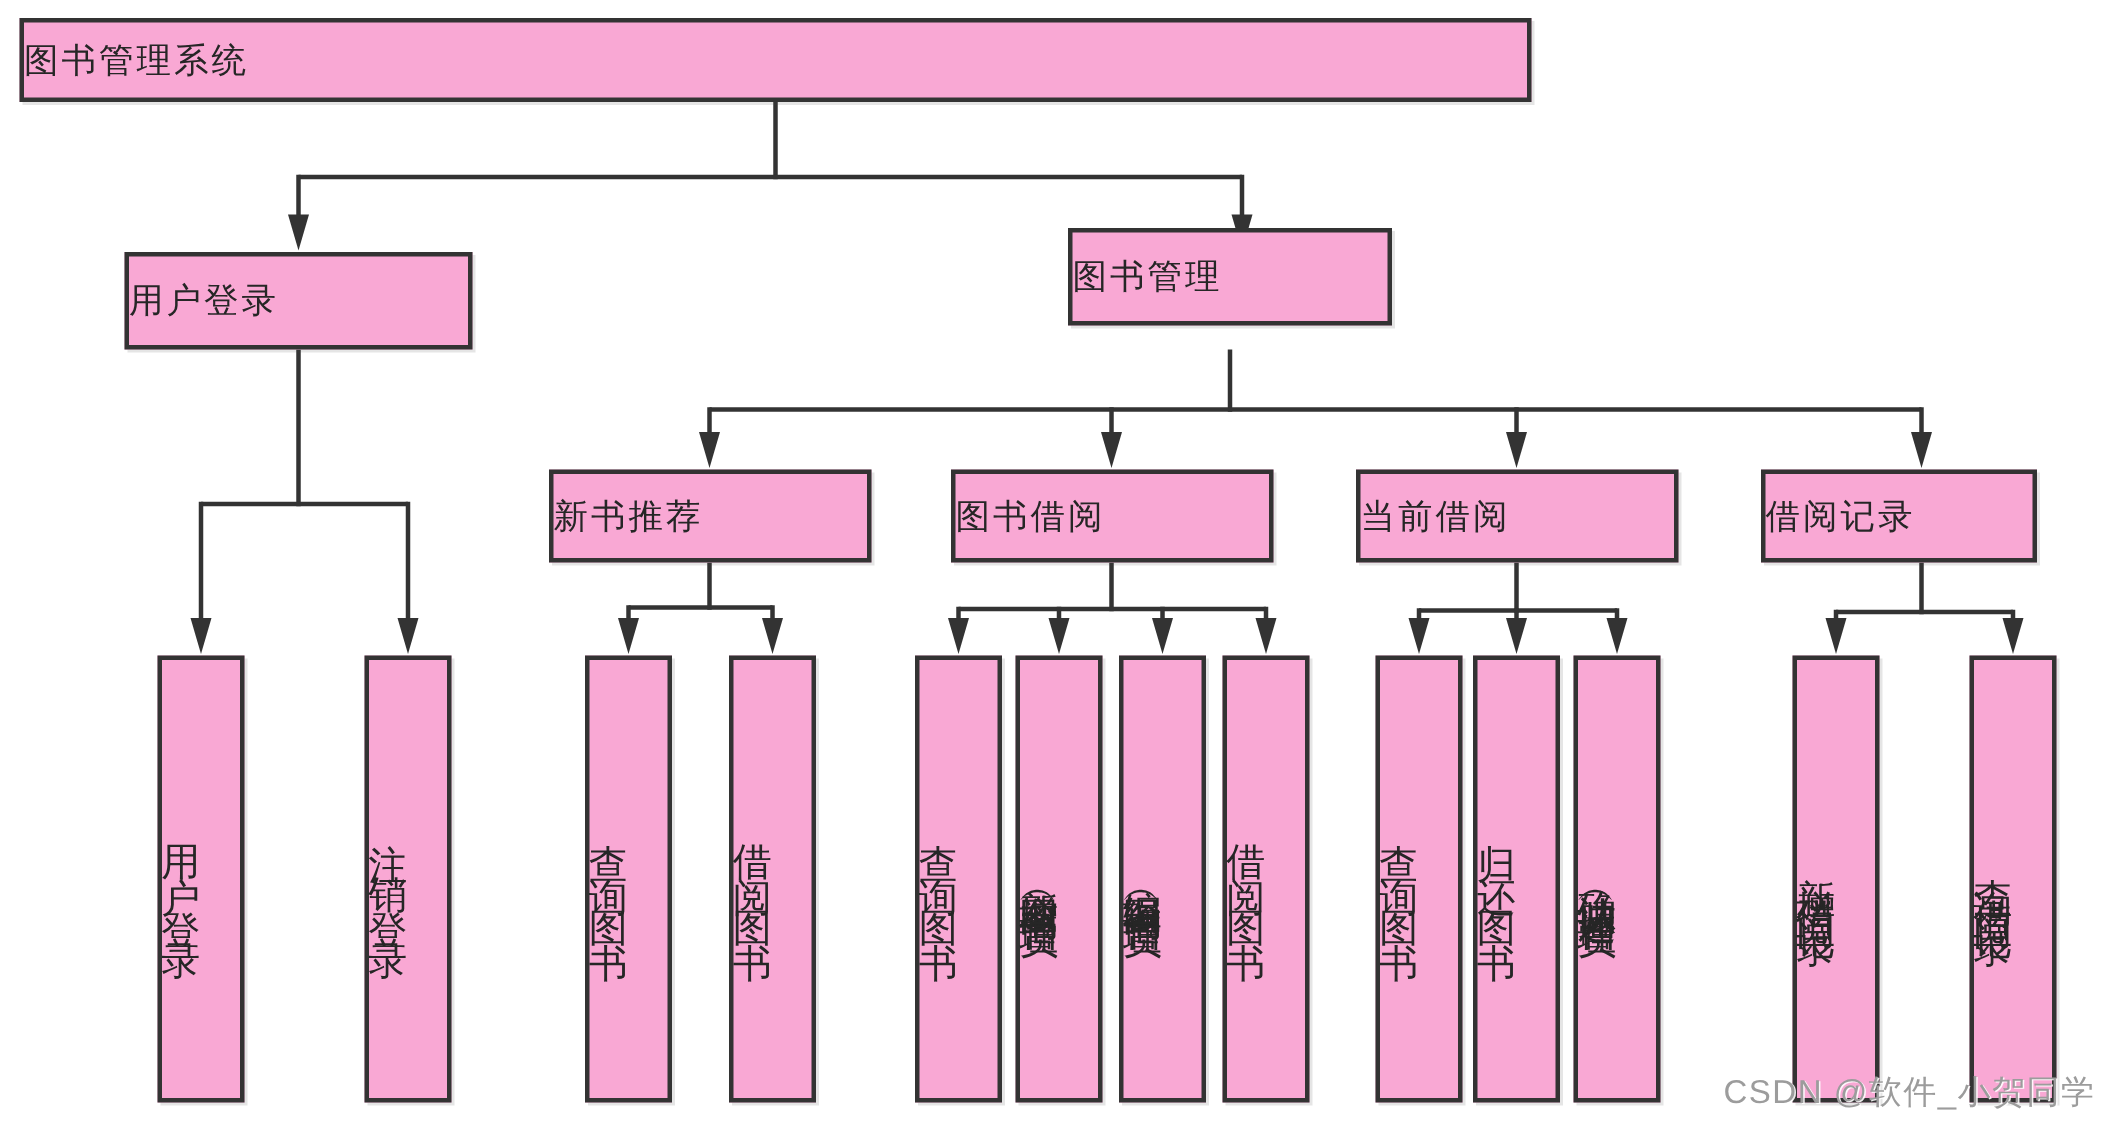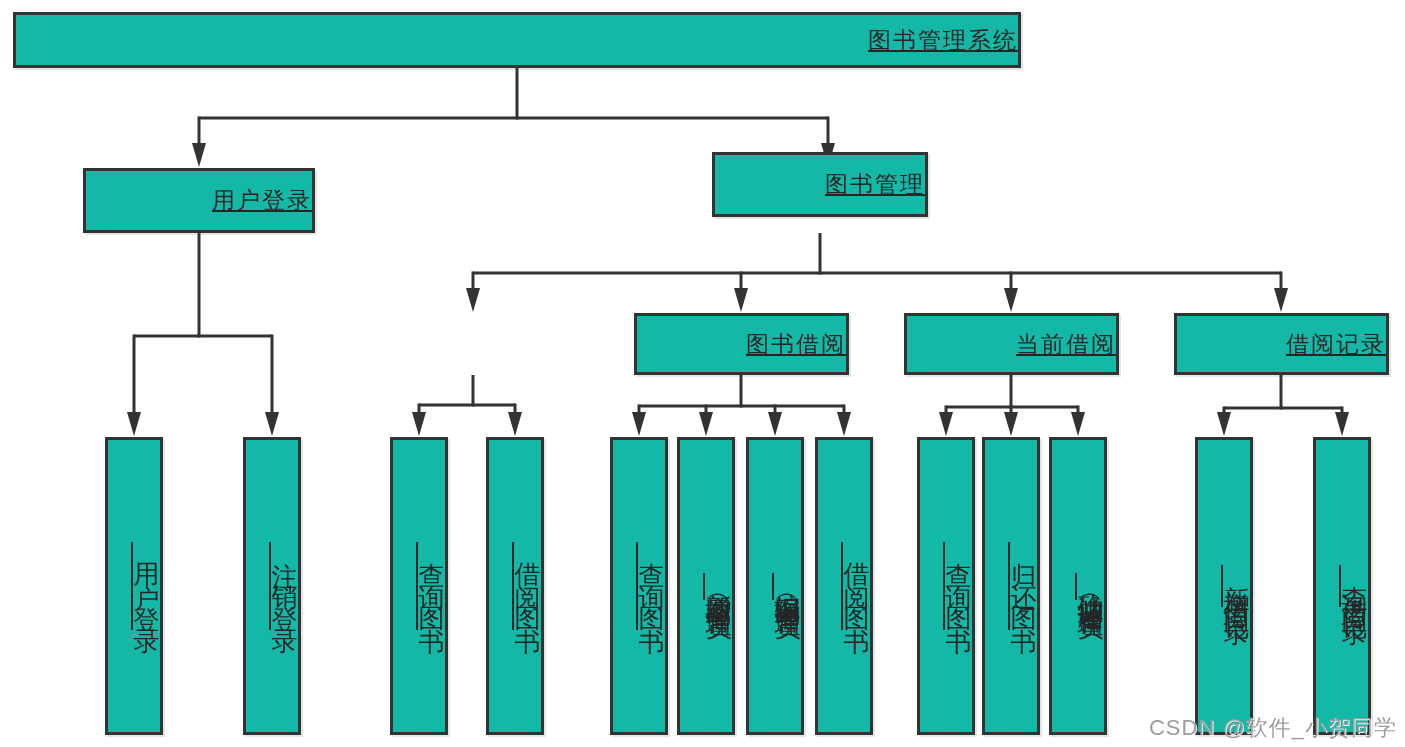--- a/index.html
+++ b/index.html
@@ -29,28 +29,27 @@
     stroke: var(--line);
     stroke-width: 3;
   }
   .connectors polygon {
     fill: var(--line);
   }
   .node {
     position: absolute;
     box-sizing: border-box;
     border: 3px solid var(--line);
-    background: #14b8a6;
+    background: #f9a8d4;
     display: flex;
     align-items: center;
-    justify-content: flex-end;
+    justify-content: flex-start;
     color: var(--text);
     z-index: 1;
     box-shadow: 2px 2px 0 rgba(70,70,70,0.14);
-    text-decoration: underline;
   }
   .htext {
     font-size: 23px;
     letter-spacing: 2px;
     white-space: nowrap;
   }
   .vtext {
     writing-mode: vertical-rl;
     font-size: 26px;
     line-height: 1;
@@ -140,27 +139,30 @@
     <span class="htext">图书管理系统</span>
   </div>
 
   <div class="node" style="left:83px;top:168px;width:232px;height:65px;">
     <span class="htext">用户登录</span>
   </div>
   <div class="node" style="left:712px;top:152px;width:216px;height:65px;">
     <span class="htext">图书管理</span>
   </div>
 
+  <div class="node" style="left:366px;top:313px;width:215px;height:62px;">
+    <span class="htext">新书推荐</span>
+  </div>
   <div class="node" style="left:634px;top:313px;width:215px;height:62px;">
     <span class="htext">图书借阅</span>
   </div>
   <div class="node" style="left:904px;top:313px;width:215px;height:62px;">
     <span class="htext">当前借阅</span>
   </div>
-  <div class="node" style="left:1174px;top:313px;width:215px;height:62px;">
+  <div class="node" style="left:1174px;top:313px;width:184px;height:62px;">
     <span class="htext">借阅记录</span>
   </div>
 
   <div class="node" style="left:105px;top:437px;width:58px;height:298px;">
     <span class="vtext" style="letter-spacing: 22px;">用户登录</span>
   </div>
   <div class="node" style="left:243px;top:437px;width:58px;height:298px;">
     <span class="vtext" style="letter-spacing: 22px;">注销登录</span>
   </div>
 

